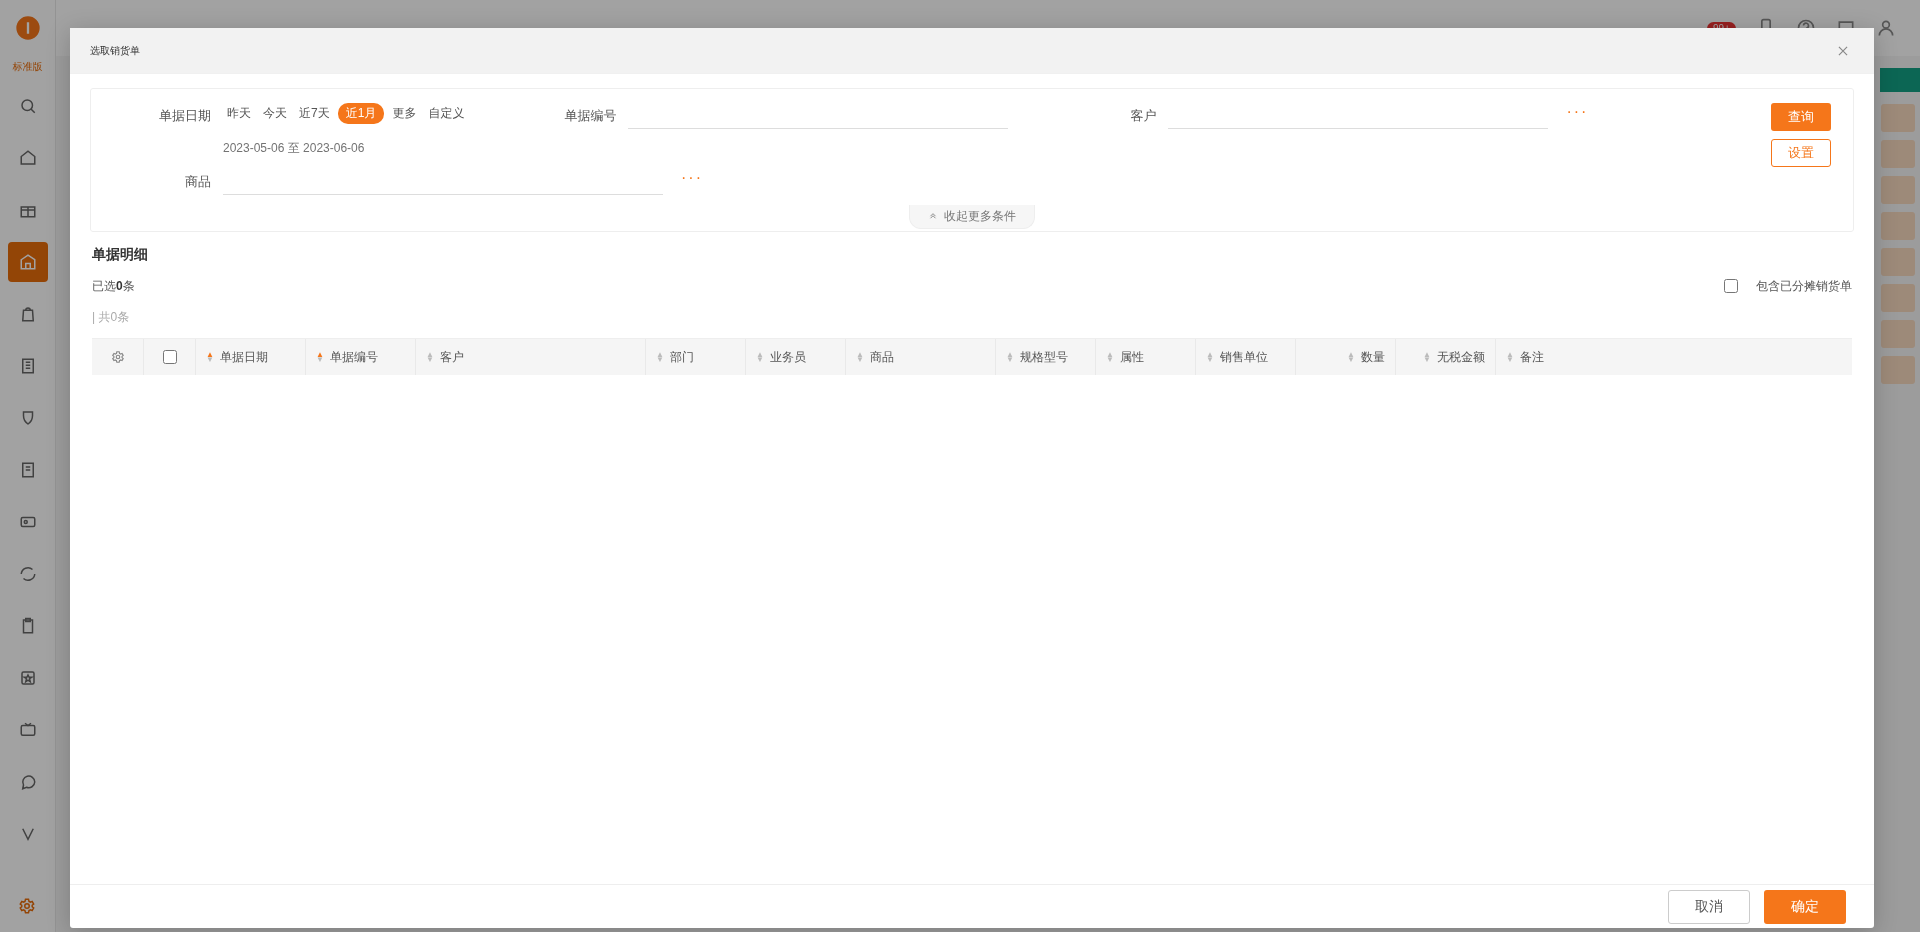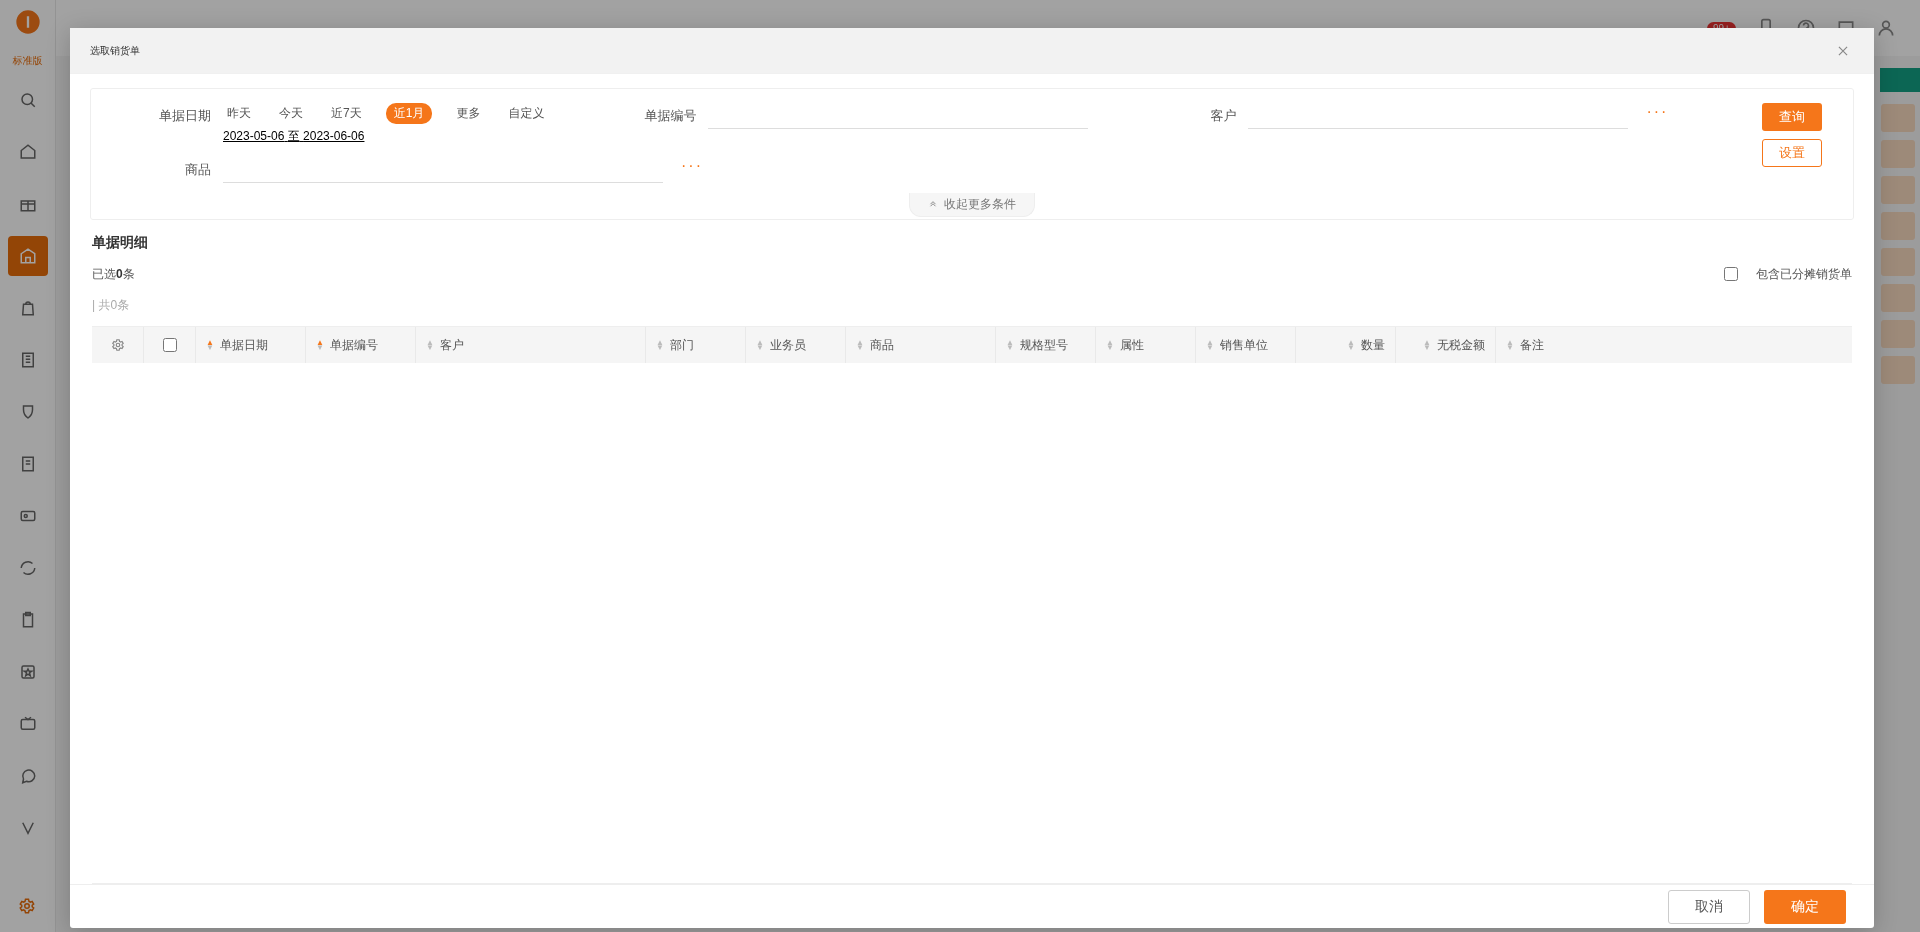--- a/index.html
+++ b/index.html
@@ -1,20 +1,20 @@
 <!DOCTYPE html>
 <html><head>
 <meta charset="utf-8">
 <style>
 * { margin:0; padding:0; box-sizing:border-box; font-family:"Microsoft YaHei","PingFang SC",sans-serif; }
 body { background:#fff; width:1920px; height:932px; overflow:hidden; position:relative; font-size:13px; color:#333; }
 
 
 .bg-app { position:absolute; inset:0; background:#f5f5f5; filter:brightness(0.85); }
-.bg-sidebar { position:absolute; left:0; top:0; width:56px; height:100%; background:#fff; border-right:1px solid #e8e8e8; display:flex; flex-direction:column; align-items:center; padding-top:2px; gap:12px; }
+.bg-sidebar { position:absolute; left:0; top:0; width:56px; height:100%; background:#fff; border-right:1px solid #e8e8e8; display:flex; flex-direction:column; align-items:center; padding-top:8px; gap:12px; }
 .bg-sidebar .logo { width:40px; height:40px; display:flex; align-items:center; justify-content:center; }
 .bg-sidebar .logo svg { width:28px; height:28px; }
 .bg-sidebar .mini-label { font-size:10px; color:#e86c0a; writing-mode:horizontal-tb; }
 .bg-sidebar .side-icon { width:40px; height:40px; display:flex; align-items:center; justify-content:center; color:#666; border-radius:4px; }
 .bg-sidebar .side-icon.active { background:#e86c0a; color:#fff; }
 .bg-topbar { position:absolute; left:56px; right:0; top:0; height:56px; background:#fff; display:flex; align-items:center; justify-content:flex-end; padding:0 24px; gap:20px; }
 .bg-badge { background:#e33; color:#fff; font-size:10px; padding:1px 6px; border-radius:8px; }
 .bg-topright-icon { width:20px; height:20px; color:#888; }
 .bg-green-strip { position:absolute; right:0; top:68px; width:40px; height:24px; background:#14a085; }
 .bg-right-strip { position:absolute; right:0; top:100px; width:44px; height:520px; display:flex; flex-direction:column; gap:8px; align-items:center; padding-top:4px; }
@@ -26,28 +26,28 @@
 .modal { position:absolute; left:70px; top:28px; right:46px; bottom:4px; background:#fff; border-radius:3px; box-shadow:0 4px 24px rgba(0,0,0,0.2); display:flex; flex-direction:column; }
 .modal-header { height:46px; display:flex; align-items:center; justify-content:space-between; padding:0 20px; border-bottom:1px solid #f0f0f0; background:#f2f2f2; }
 .modal-title { font-size:10px; color:#333; }
 .close-x { width:22px; height:22px; color:#888; cursor:pointer; display:flex; align-items:center; justify-content:center; font-size:18px; }
 
 .modal-body { flex:1; overflow:auto; padding:0 0 8px 0; display:flex; flex-direction:column; }
 .filter-card { margin:14px 20px 0 20px; border:1px solid #eee; border-radius:3px; padding:14px 24px 0 24px; position:relative; }
 .filter-row { display:flex; align-items:flex-start; gap:12px; margin-bottom:12px; }
 .filter-row.second { margin-top:4px; }
 .filter-label { width:96px; text-align:right; color:#555; font-size:13px; padding-top:4px; }
-.date-chips { display:flex; gap:20px; align-items:center; flex-wrap:wrap; }
+.date-chips { display:flex; gap:4px; align-items:center; flex-wrap:wrap; }
 .chip { color:#555; font-size:12px; cursor:pointer; padding:2px 4px; }
 .chip.active { background:#f5761a; color:#fff; border-radius:10px; padding:2px 8px; }
-.date-range { font-size:12px; color:#000000; margin-top:4px;text-decoration:underline; }
+.date-range { font-size:12px; color:#737373; margin-top:16px; }
 .plain-input { border:none; border-bottom:1px solid #ddd; height:26px; width:440px; font-size:13px; outline:none; }
 .plain-input.short { width:380px; }
 .more-dots { color:#f5761a; font-size:16px; margin-left:6px; letter-spacing:2px; cursor:pointer; }
-.filter-actions { position:absolute; right:31px; top:14px; display:flex; flex-direction:column; gap:8px; }
+.filter-actions { position:absolute; right:22px; top:14px; display:flex; flex-direction:column; gap:8px; }
 .btn { height:28px; padding:0 16px; border-radius:3px; font-size:13px; cursor:pointer; display:flex; align-items:center; justify-content:center; border:1px solid transparent; }
 .btn-primary { background:#f5761a; color:#fff; }
 .btn-outline { background:#fff; color:#f5761a; border:1px solid #f5761a; }
 .btn-default { background:#fff; color:#555; border:1px solid #ccc; }
 .collapse-bar { position:relative; height:26px; margin-top:-2px; }
 .collapse-pill { position:absolute; left:50%; transform:translateX(-50%); top:0; background:#f6f6f6; border:1px solid #eee; border-top:none; border-radius:0 0 12px 12px; padding:3px 18px; font-size:12px; color:#777; cursor:pointer; display:flex; align-items:center; gap:6px; }
 
 .detail-bar { display:flex; align-items:center; justify-content:space-between; padding:14px 22px 8px 22px; }
 .detail-left { display:flex; align-items:baseline; gap:14px;flex-direction:column; }
 .detail-title { font-size:14px; font-weight:600; color:#333; }

